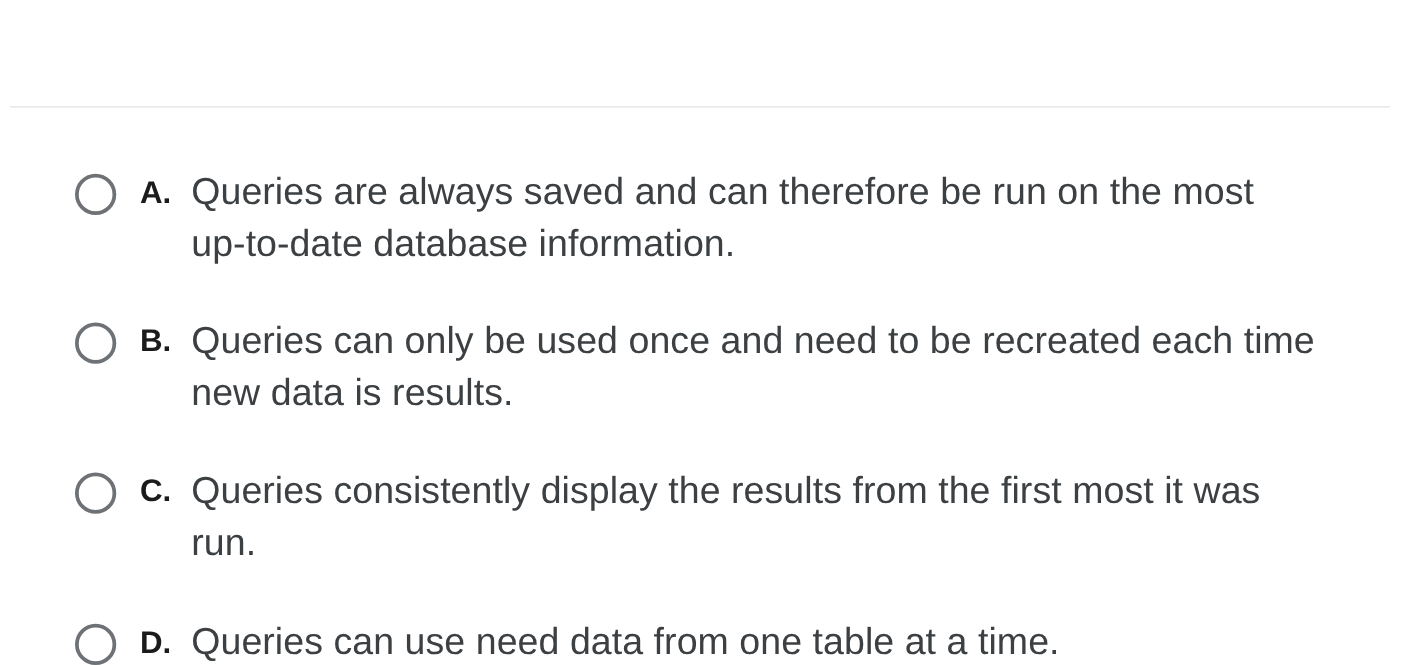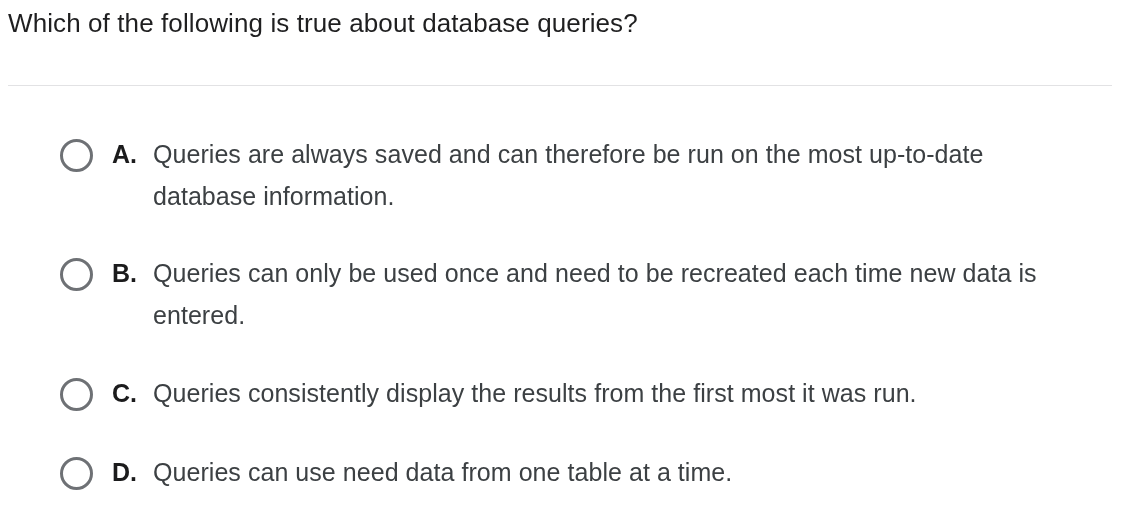--- a/index.html
+++ b/index.html
@@ -76,53 +76,52 @@
   }
   .option-letter {
     flex: 0 0 auto;
     font-size: 25px;
     line-height: 42px;
     font-weight: 700;
     color: #1b1b1c;
     width: 41px;
   }
   .option-text {
-    font-size: 25px;
+    font-size: 30px;
     line-height: 42px;
     color: #3c4043;
     font-weight: 400;
     max-width: 900px;
     letter-spacing: 0.05px;
   }
   .option-d .option-text { max-width: 1000px; }
 </style>
 </head>
 <body>
 
 <div class="page">
 
-  <div class="question">Which of the following is true about database queries?</div>
 
   <div class="divider"></div>
 
   <div class="options">
 
     <div class="option option-a">
       <span class="radio"></span>
       <div class="option-body">
         <span class="option-letter">A.</span>
         <span class="option-text">Queries are always saved and can therefore be run on the most up-to-date database information.</span>
       </div>
     </div>
 
     <div class="option option-b">
       <span class="radio"></span>
       <div class="option-body">
         <span class="option-letter">B.</span>
-        <span class="option-text">Queries can only be used once and need to be recreated each time new data is entered.</span>
+        <span class="option-text">Queries can only be used once and need to be recreated each time new data is results.</span>
       </div>
     </div>
 
     <div class="option option-c">
       <span class="radio"></span>
       <div class="option-body">
         <span class="option-letter">C.</span>
         <span class="option-text">Queries consistently display the results from the first most it was run.</span>
       </div>
     </div>

